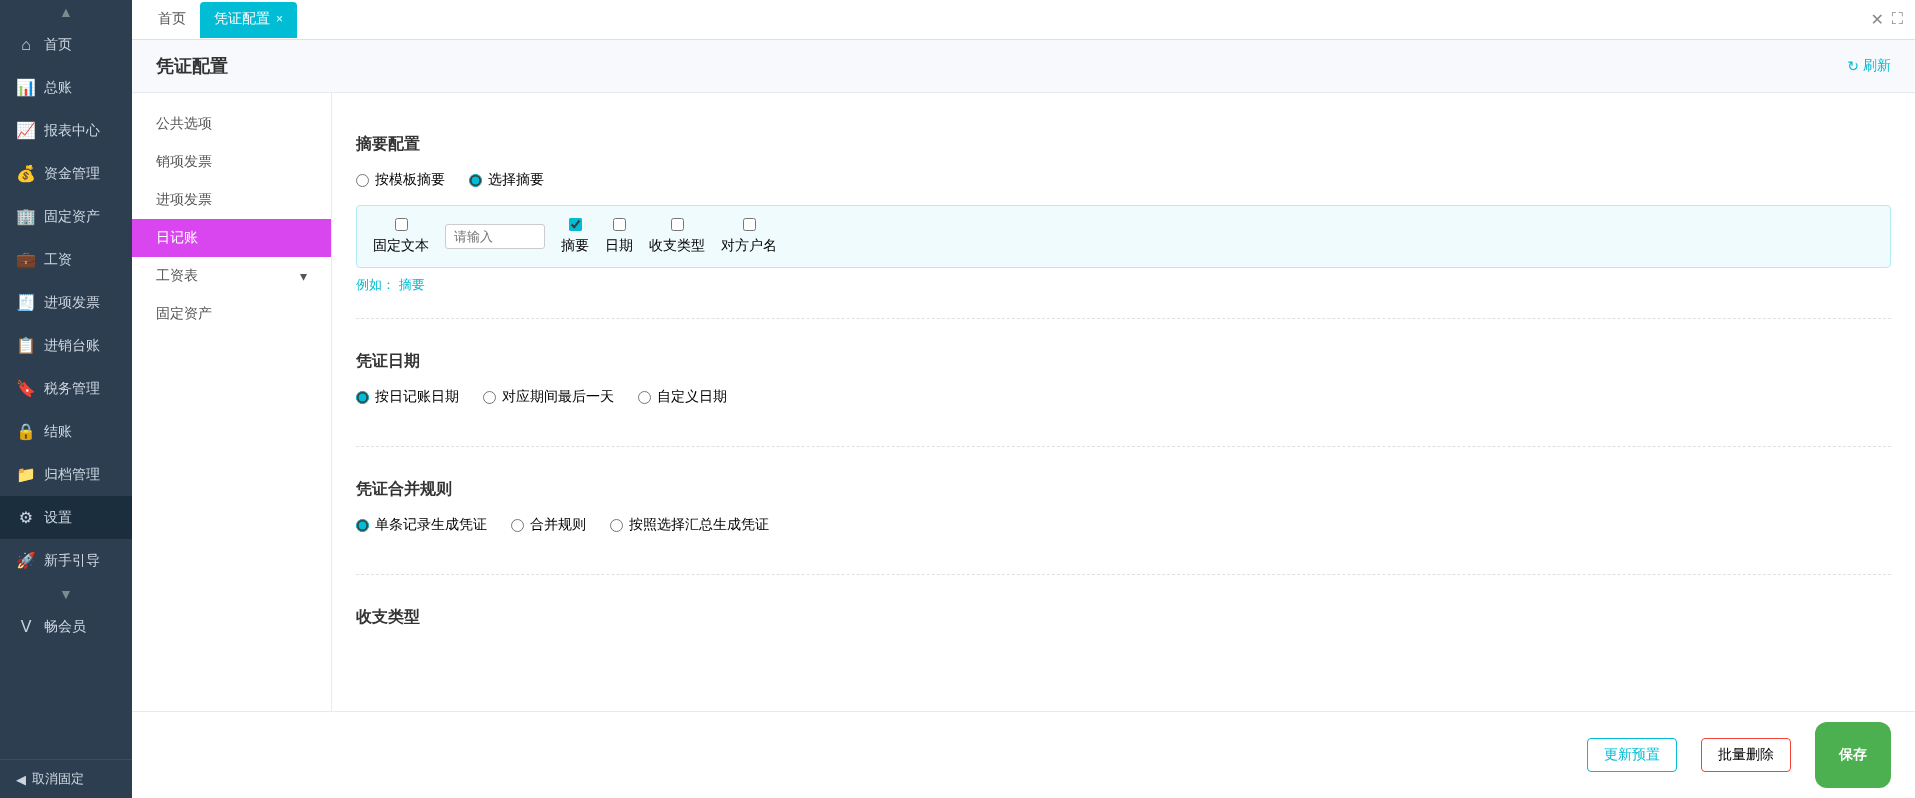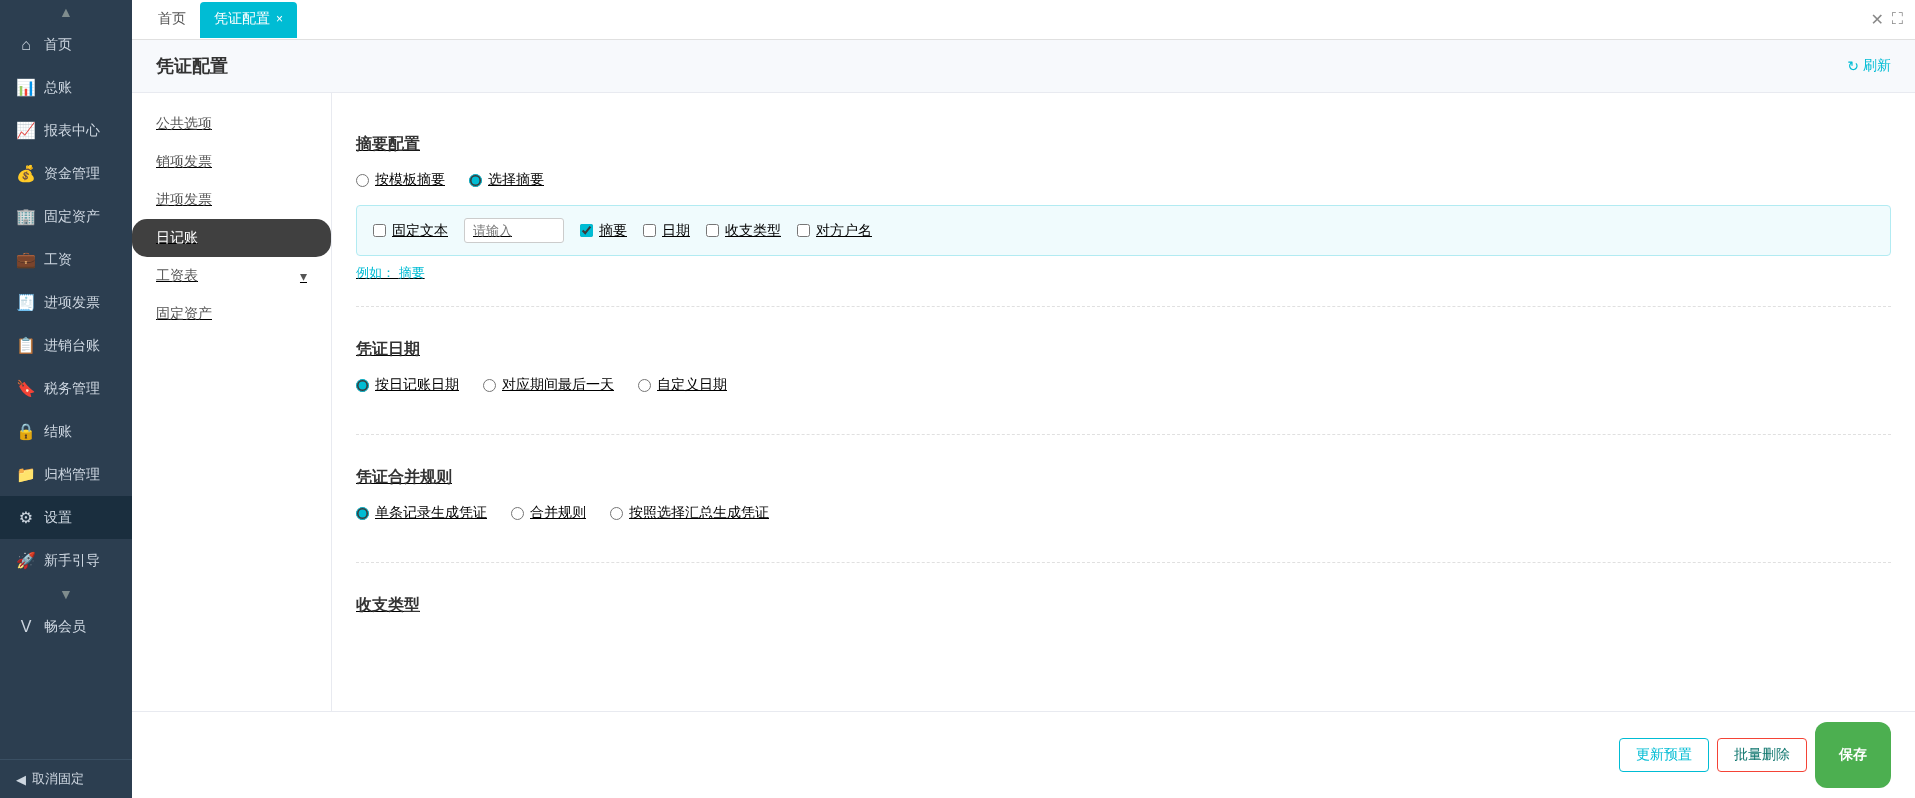--- a/index.html
+++ b/index.html
@@ -103,21 +103,20 @@
       color: #00bcd4;
       cursor: pointer;
       font-size: 14px;
     }
 
     
     .content-layout {
       display: flex;
       flex: 1;
       overflow: hidden;
-      text-decoration: underline;
     }
 
     
     .left-nav {
       width: 200px;
       background: #fff;
       border-right: 1px solid #e8eaf0;
       padding: 12px 0;
       flex-shrink: 0;
       overflow-y: auto;
@@ -125,23 +124,22 @@
     .left-nav-item {
       padding: 10px 24px;
       cursor: pointer;
       color: #555;
       font-size: 14px;
       display: flex;
       align-items: center;
       justify-content: space-between;
     }
     .left-nav-item.active {
-      background: #404040;
+      background: #d946ef;
       color: #fff;
-      border-radius: 15px;
     }
 
     
     .right-content {
       flex: 1;
       overflow-y: auto;
       padding: 24px;
       background: #fff;
       position: relative;
     }
@@ -185,20 +183,21 @@
       display: flex;
       align-items: center;
       gap: 16px;
       flex-wrap: wrap;
     }
     .checkbox-item {
       display: flex;
       align-items: center;
       gap: 6px;
       cursor: pointer;
+      flex-direction: column;
     }
     .checkbox-item input[type="checkbox"] { accent-color: #00bcd4; cursor: pointer; }
     .text-input {
       border: 1px solid #ccc;
       border-radius: 3px;
       padding: 4px 8px;
       font-size: 13px;
       color: #999;
       width: 100px;
     }
@@ -209,35 +208,35 @@
     }
 
     
     .bottom-bar {
       background: #fff;
       border-top: 1px solid #e8eaf0;
       padding: 10px 24px;
       display: flex;
       justify-content: flex-end;
       align-items: center;
-      gap: 8px;
+      gap: 24px;
       flex-shrink: 0;
     }
     .btn-outline {
       border: 1px solid #00bcd4;
       color: #00bcd4;
       background: #fff;
       padding: 7px 16px;
       border-radius: 4px;
       cursor: pointer;
       font-size: 14px;
     }
     .btn-danger-outline {
       border: 1px solid #f44336;
-      color: #0f766e;
+      color: #000000;
       background: #fff;
       padding: 7px 16px;
       border-radius: 4px;
       cursor: pointer;
       font-size: 14px;
     }
     .btn-primary {
       background: #4caf50;
       color: #fff;
       border: none;

